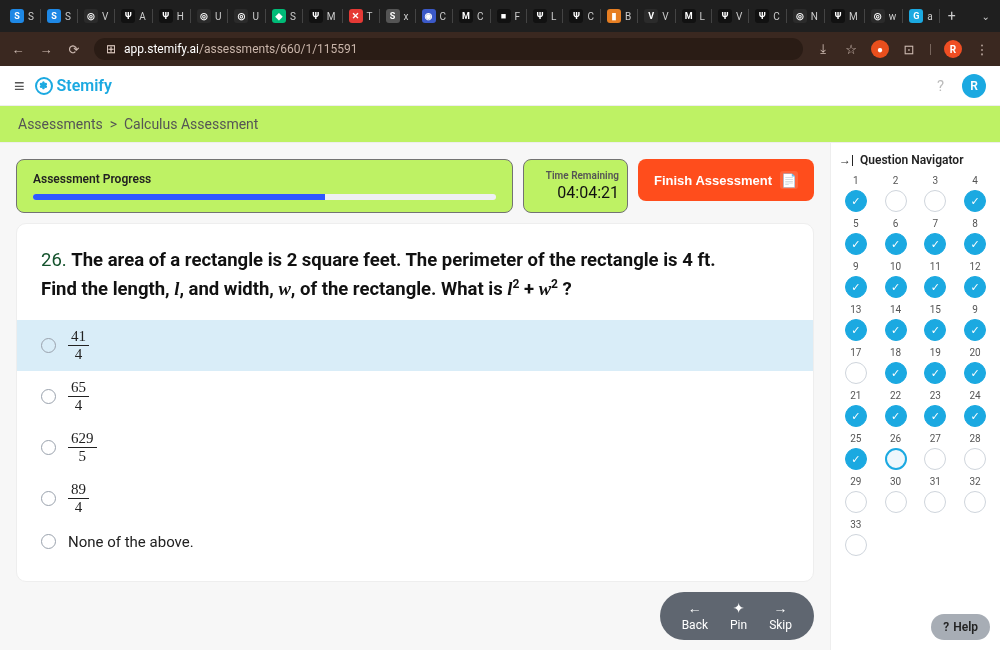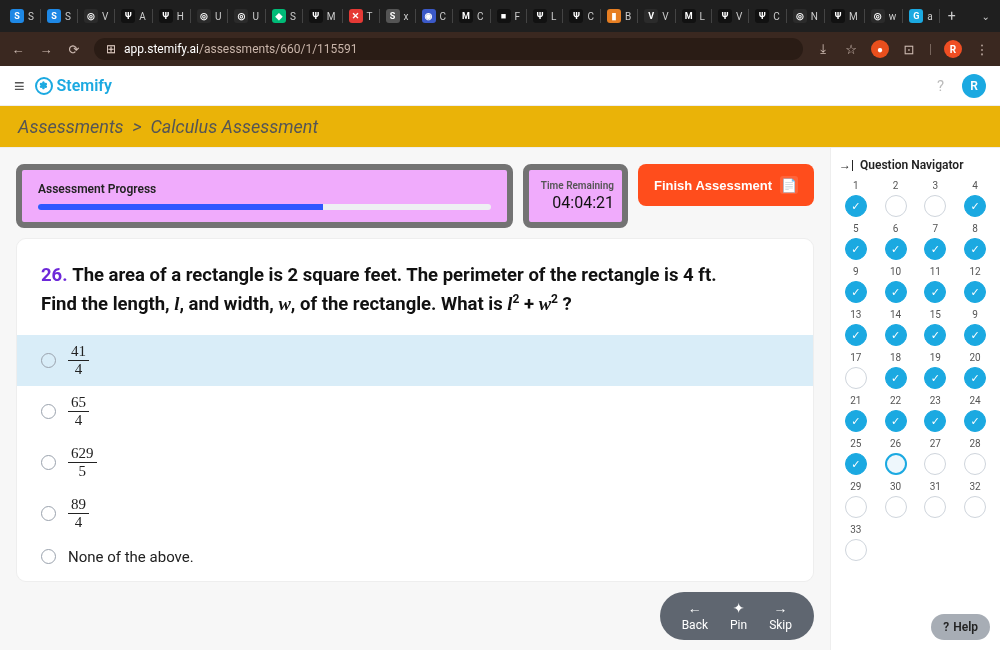--- a/index.html
+++ b/index.html
@@ -24,42 +24,42 @@
 
   
   .app { background:#fff; height:calc(650px - 66px); display:flex; flex-direction:column;}
   .app-header { height:40px; display:flex; align-items:center; padding:0 14px; gap:10px; border-bottom:1px solid #eee;}
   .hamburger { font-size:18px; color:#555; cursor:pointer;}
   .brand { color:#1ba9e1; font-weight:600; font-size:16px; display:flex; align-items:center; gap:4px;}
   .brand-ico { width:18px; height:18px; border:2px solid #1ba9e1; border-radius:50%; display:inline-flex; align-items:center; justify-content:center; font-size:10px;}
   .help-ico { margin-left:auto; color:#bbb; font-size:15px;}
   .user-avatar { width:24px; height:24px; border-radius:50%; background:#1ba9e1; color:#fff; display:inline-flex; align-items:center; justify-content:center; font-size:12px; font-weight:600; margin-left:8px;}
 
-  .crumbs { padding:10px 18px; font-size:18px; color:#555; border-bottom:1px solid #eee; background:#eab308;font-style:italic;}
+  .crumbs { padding:10px 18px; font-size:14px; color:#555; border-bottom:1px solid #eee; background:#bef264;}
   .crumbs a { color:#555; text-decoration:none;}
 
   .workarea { flex:1; display:flex; background:#f7f7f7; overflow:hidden;}
   .main-col { flex:1; padding:16px 16px 10px 16px; display:flex; flex-direction:column; gap:10px; overflow:hidden;}
   .side-col { width:170px; border-left:1px solid #eee; background:#fff; padding:10px 8px; position:relative;}
 
   .top-cards { display:flex; gap:10px;}
-  .card { background:#f0abfc; border:6px solid #737373; border-radius:8px; padding:12px 16px;}
+  .card { background:#bef264; border:1px solid #737373; border-radius:8px; padding:12px 16px;}
   .progress-card { flex:1;}
   .progress-title { font-size:12px; font-weight:600; color:#222; margin-bottom:8px;}
   .progress-track { height:6px; background:#eef0f3; border-radius:3px; overflow:hidden;}
   .progress-fill { height:100%; background:#2f58ff; width:63%;}
   .time-card { width:105px; text-align:right; padding:10px 8px;}
   .time-label { font-size:10px; color:#555; font-weight:600;}
   .time-val { font-size:16px; font-weight:400; color:#111; margin-top:2px;}
   .finish-btn { background:#ff4d1c; color:#fff; border:none; border-radius:8px; padding:0 16px; font-weight:700; font-size:13px; display:flex; align-items:center; gap:8px; cursor:pointer; height:42px;}
   .finish-btn .doc-ico { width:18px; height:18px; background:#fff2; border-radius:3px; display:inline-flex; align-items:center; justify-content:center;}
 
   .question-card { background:#fff; border:1px solid #eee; border-radius:10px; padding:22px 0 16px 0; flex:1; overflow:auto;}
   .qtext { padding:0 24px 16px 24px; font-size:18.5px; color:#111; line-height:1.55;}
-  .qnum { color:#6d28d9; font-weight:700;}
+  .qnum { color:#14532d; font-weight:400;}
   .math-i { font-family: 'Times New Roman', serif; font-style:italic;}
   .sup { font-size:.65em; vertical-align:super;}
 
   .opt { display:flex; align-items:center; gap:12px; padding:9px 24px; font-size:15px; color:#222;}
   .opt.selected { background:#d9edf8;}
   .radio { width:15px; height:15px; border:1.6px solid #9aa2ad; border-radius:50%; flex-shrink:0;}
   .frac { display:inline-flex; flex-direction:column; align-items:center; font-family:'Times New Roman',serif; font-size:15px; line-height:1;}
   .frac .num { border-bottom:1px solid #222; padding:0 3px 1px;}
   .frac .den { padding-top:1px;}
 

